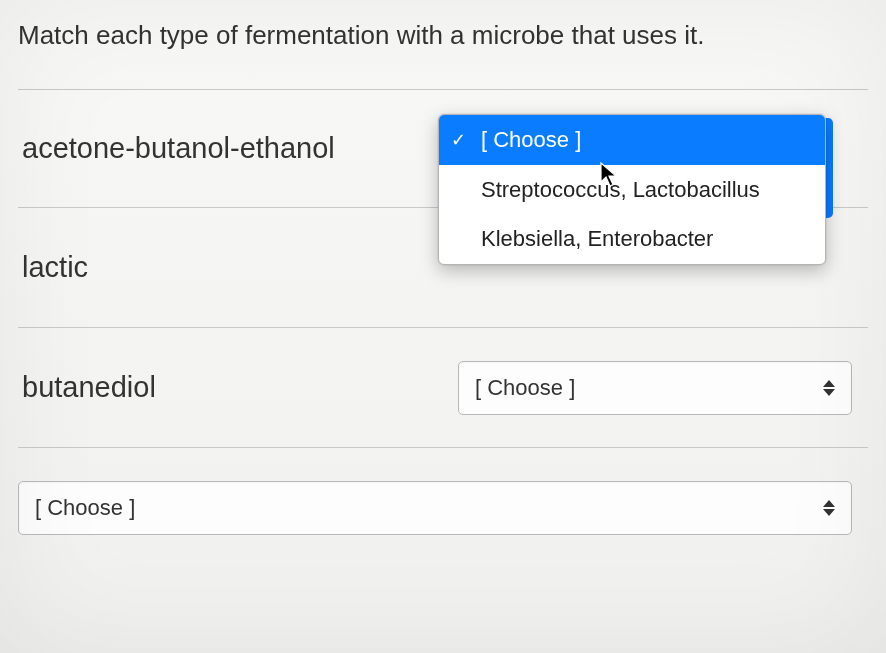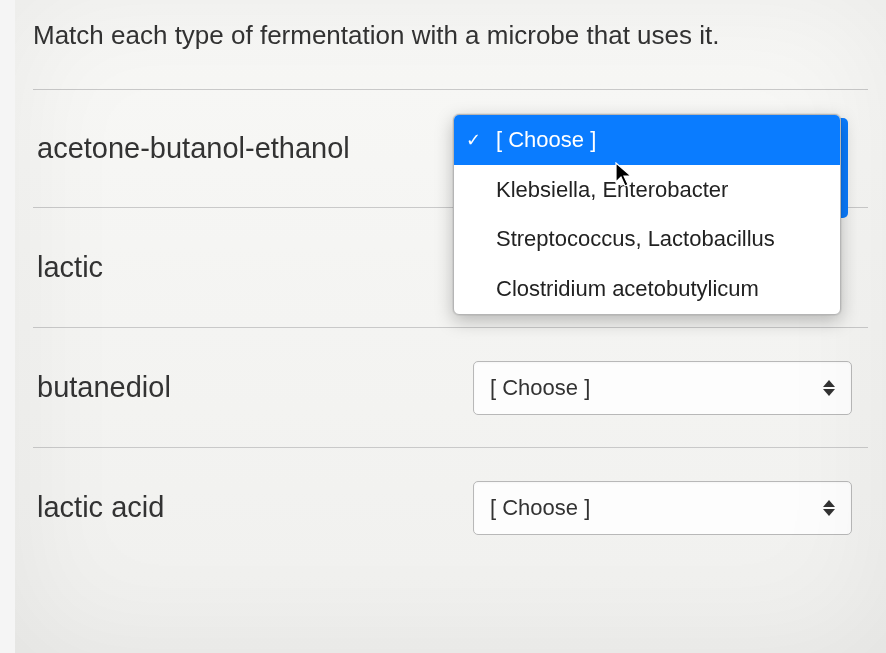--- a/index.html
+++ b/index.html
@@ -9,21 +9,20 @@
       width: 886px;
       height: 653px;
       overflow: hidden;
       color: #2a2a2a;
     }
     .page {
       padding: 20px 18px 8px 18px;
       background: linear-gradient(180deg, #f8f8f6 0%, #f0f0ee 100%);
       height: 100%;
       position: relative;
-      margin-left: 15px;
     }
     .question-text {
       font-size: 26px;
       color: #333;
       margin-bottom: 38px;
       font-weight: 400;
     }
     .row {
       display: flex;
       align-items: center;
@@ -163,47 +162,43 @@
         <span class="placeholder">[ Choose ]</span>
         <span class="sort-icon">
           <span class="tri-up"></span>
             <span class="tri-down"></span>
         </span>
       </div>
     </div>
   </div>
 
   <div class="row lactic">
-    <div class="row-label">lactic acid</div>
     <div class="row-control">
       <div class="select-box">
         <span class="placeholder">[ Choose ]</span>
         <span class="sort-icon">
           <span class="tri-up"></span>
             <span class="tri-down"></span>
         </span>
       </div>
     </div>
   </div>
 
   <div class="select-edge"></div>
 
   <div class="dropdown-open">
     <div class="option selected">
       <span class="check">✓</span>
       <span>[ Choose ]</span>
     </div>
     <div class="option">
+      <span>Streptococcus, Lactobacillus</span>
+    </div>
+    <div class="option">
       <span>Klebsiella, Enterobacter</span>
-    </div>
-    <div class="option">
-      <span>Streptococcus, Lactobacillus</span>
-    </div>
-    <div class="option">
-      <span>Clostridium acetobutylicum</span>
     </div>
   </div>
 
   <div class="cursor">
     <svg width="20" height="26" viewBox="0 0 20 26">
       <path d="M1 1 L1 20 L6 15 L10 24 L13 22.5 L9 14 L16 14 Z" fill="#000" stroke="#fff" stroke-width="1.2"></path>
     </svg>
   </div>
 
   <div class="vignette"></div>

